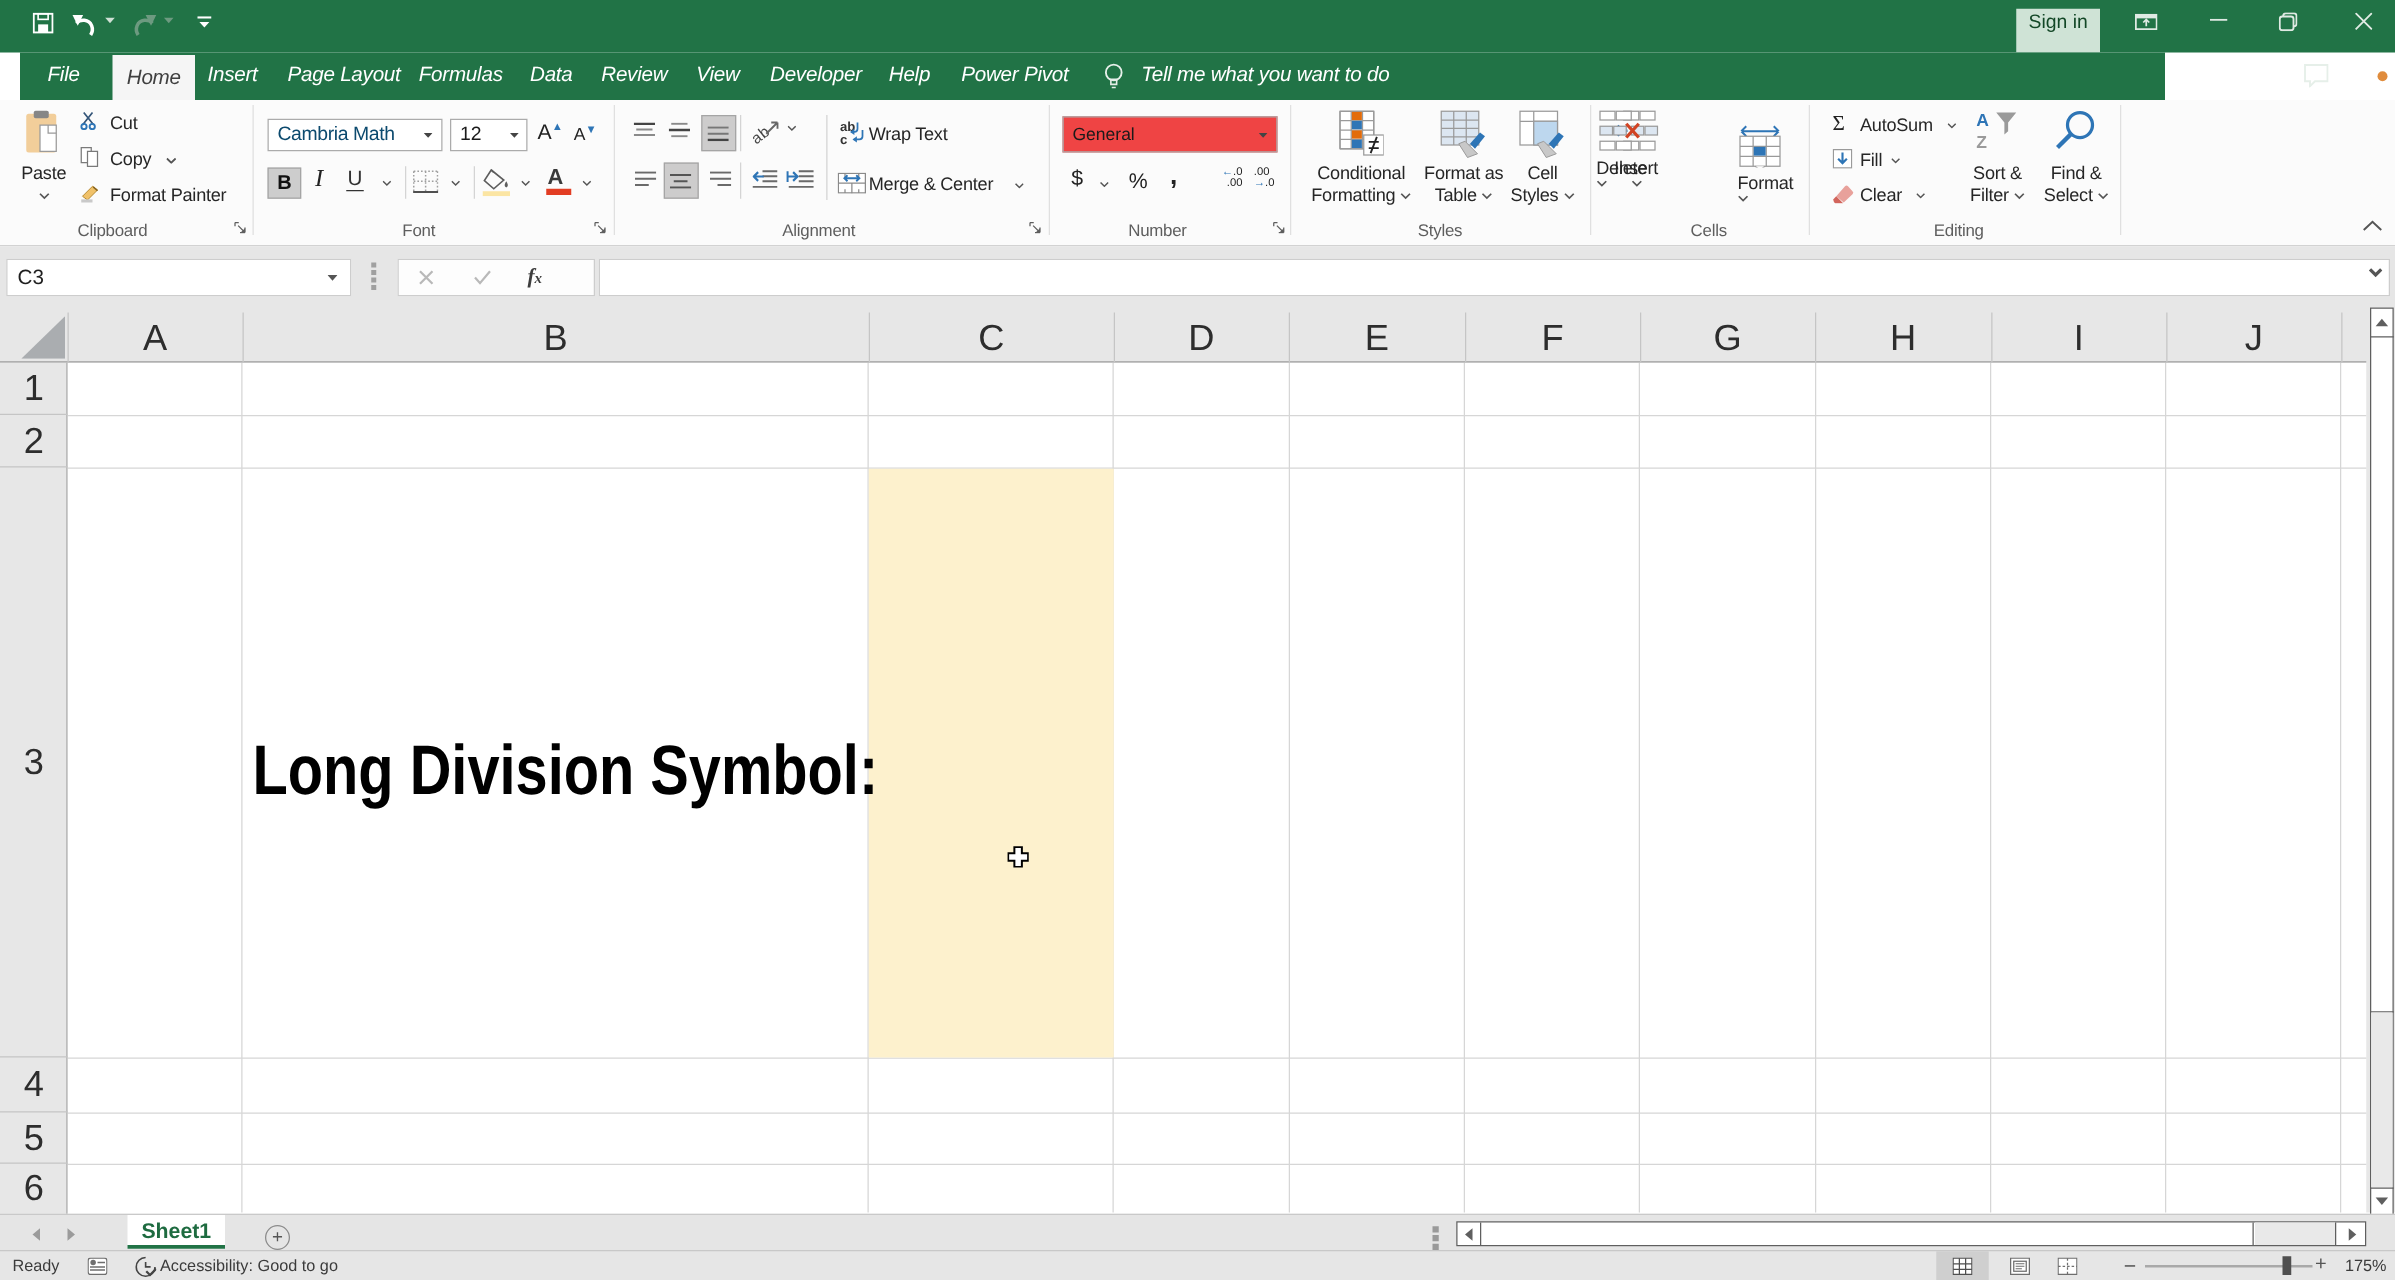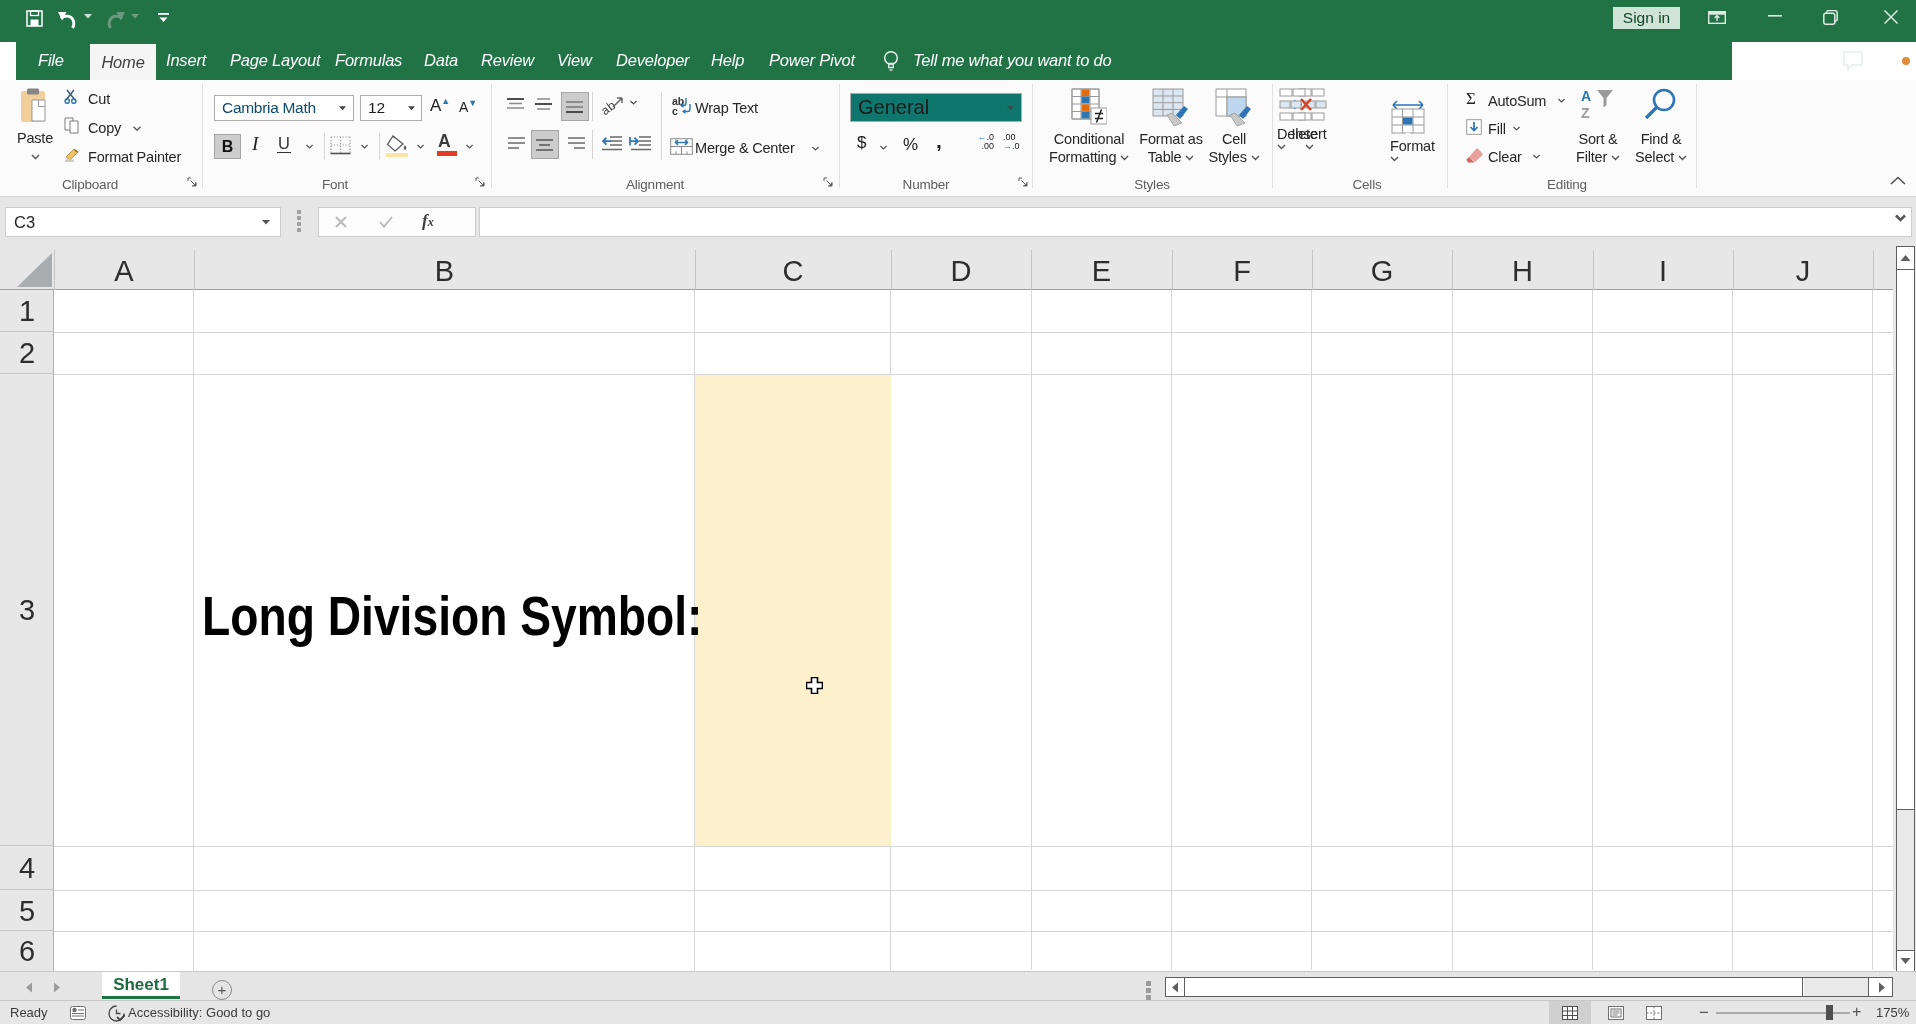--- a/index.html
+++ b/index.html
@@ -5,21 +5,21 @@
   * { margin:0; padding:0; box-sizing:border-box; }
   html,body { width:1916px; height:1024px; overflow:hidden; }
   body { font-family:"Liberation Sans", sans-serif; position:relative; background:#fff; }
   .abs { position:absolute; }
 
   
   #titlebar { left:0; top:0; width:1916px; height:42px; background:#217346; }
   #tabrow  { left:16px; top:42px; width:1716px; height:38px; background:#217346;font-style:italic; }
   .qat-ic { position:absolute; top:10px; }
   #title-text { position:absolute; top:9px; width:100%; text-align:center; color:#cfe0d5; font-size:16.5px; letter-spacing:-0.3px; }
-  #signin { position:absolute; left:1613px; top:7px; width:67px; height:22px; background:#cfe3d6; color:#124726; font-size:15.5px; text-align:center; line-height:22px; }
+  #signin { position:absolute; left:1613px; top:7px; width:67px; height:35px; background:#cfe3d6; color:#124726; font-size:15.5px; text-align:center; line-height:22px; }
   .winbtn { position:absolute; top:0; color:#dfeae3; }
 
   
   .tab { position:absolute; top:0; height:38px; line-height:36px; color:#fff; font-size:16.5px; letter-spacing:-0.2px; }
   #hometab { position:absolute; left:74px; top:2px; width:66px; height:36px; background:#f5f5f5; color:#404040; font-size:16.5px; letter-spacing:-0.2px; text-align:center; line-height:36px; }
 
   
   #ribbon { left:0; top:80px; width:1916px; height:117px; background:#fbfbfb; border-bottom:1px solid #d2d2d2; }
   .gsep { position:absolute; top:4px; width:1px; height:104px; background:#e0e0e0; }
   .glabel { position:absolute; top:97px; font-size:13.5px; color:#5e5e5e; text-align:center; letter-spacing:-0.2px; }
@@ -294,21 +294,21 @@
     <svg style="position:absolute;left:812px;top:66px" width="7" height="5" viewBox="0 0 8 5">
       <path d="M0.5 0.8 L4 4.2 L7.5 0.8" fill="none" stroke="#555" stroke-width="1.4"></path>
     </svg>
     <div class="glabel" style="left:605px;width:100px">Alignment</div>
     <svg class="launch" style="left:823px" width="10" height="10" viewBox="0 0 10 10">
       <path d="M1 1 h3 M1 1 v3 M9 9 h-4 M9 9 v-4 M3.5 3.5 L9 9" stroke="#5e5e5e" fill="none"></path>
       <path d="M9 9 l-3.5 0 3.5 -3.5 z" fill="#5e5e5e"></path>
     </svg>
     <div class="gsep" style="left:839px"></div>
 
-    <div style="position:absolute;left:850px;top:13px;width:172px;height:29px;background:#0f766e;border:1px solid #ababab;font-size:20px;color:#1a1a1a;line-height:27px;padding-left:7px">General
+    <div style="position:absolute;left:850px;top:13px;width:172px;height:29px;background:#ef4444;border:1px solid #ababab;font-size:14px;color:#1a1a1a;line-height:27px;padding-left:7px">General
       <svg style="position:absolute;right:7px;top:12px" width="7" height="5" viewBox="0 0 8 5">
         <path d="M0 0 h8 l-4 4.5 z" fill="#444"></path>
       </svg>
     </div>
     <div style="position:absolute;left:857px;top:53px;font-size:17px;color:#222">$</div>
     <svg style="position:absolute;left:880px;top:65px" width="7" height="5" viewBox="0 0 8 5">
       <path d="M0.5 0.8 L4 4.2 L7.5 0.8" fill="none" stroke="#555" stroke-width="1.4"></path>
     </svg>
     <div style="position:absolute;left:903px;top:55px;font-size:17px;color:#222">%</div>
     <div style="position:absolute;left:936px;top:49px;font-size:21px;font-weight:bold;color:#222">,</div>

